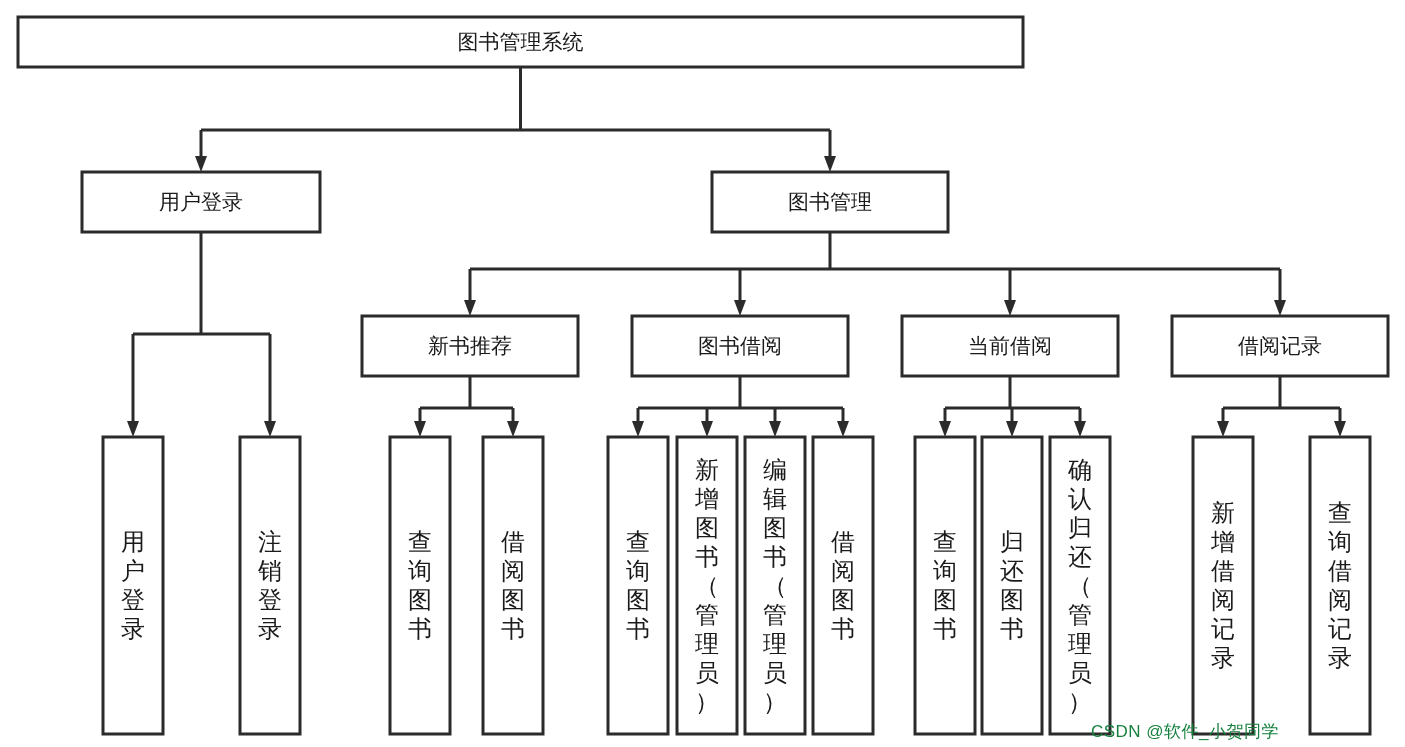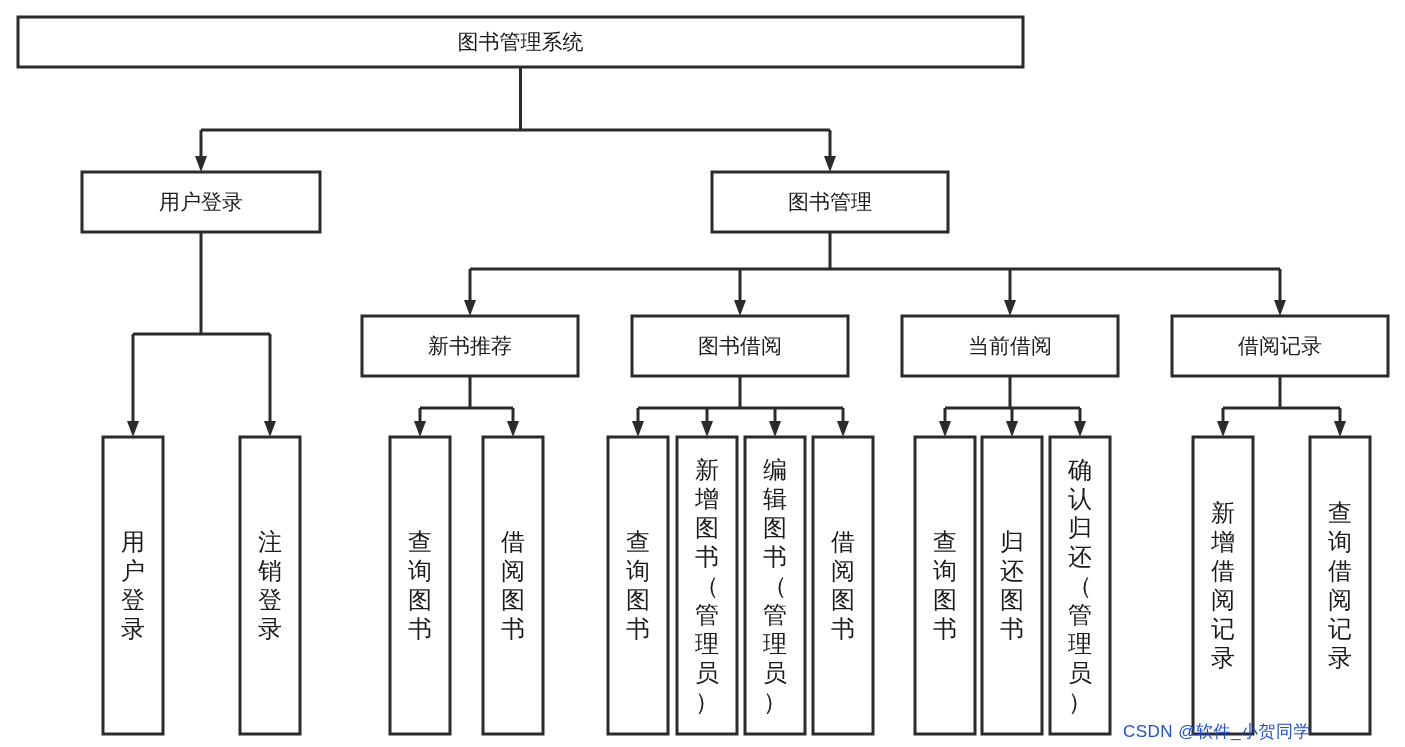--- a/index.html
+++ b/index.html
@@ -1,20 +1,20 @@
 <!DOCTYPE html>
 <html><head>
 <meta charset="utf-8">
 <style>
   html,body{margin:0;padding:0;background:#ffffff;}
   body{
     font-family:"Liberation Sans","DejaVu Sans",sans-serif;
     width:1405px;height:747px;overflow:hidden;position:relative;
   }
-  #stage{position:relative;width:1289px;height:747px;background:#fff;padding-left:32px;}
+  #stage{position:relative;width:1289px;height:747px;background:#fff;}
   svg.diagram{position:absolute;left:0;top:0;width:1405px;height:747px;}
 
   .node-box{
     fill:#ffffff;
     stroke:#2b2b2b;
     stroke-width:3;
   }
   .connector{
     stroke:#2b2b2b;
     stroke-width:3;
@@ -36,21 +36,21 @@
     font-family:"Liberation Sans","DejaVu Sans",sans-serif;
     font-size:24px;
     text-anchor:middle;
   }
   .leaf-char{font-size:24px;}
 
   .watermark{
     position:absolute;
     right:10px;
     bottom:4px;
-    color:#1d4ed8;
+    color:#15803d;
     font-size:17px;
     letter-spacing:0.5px;
     font-family:"Liberation Sans","DejaVu Sans",sans-serif;
     white-space:nowrap;
     user-select:none;
   }
 </style>
 </head>
 <body>
 

